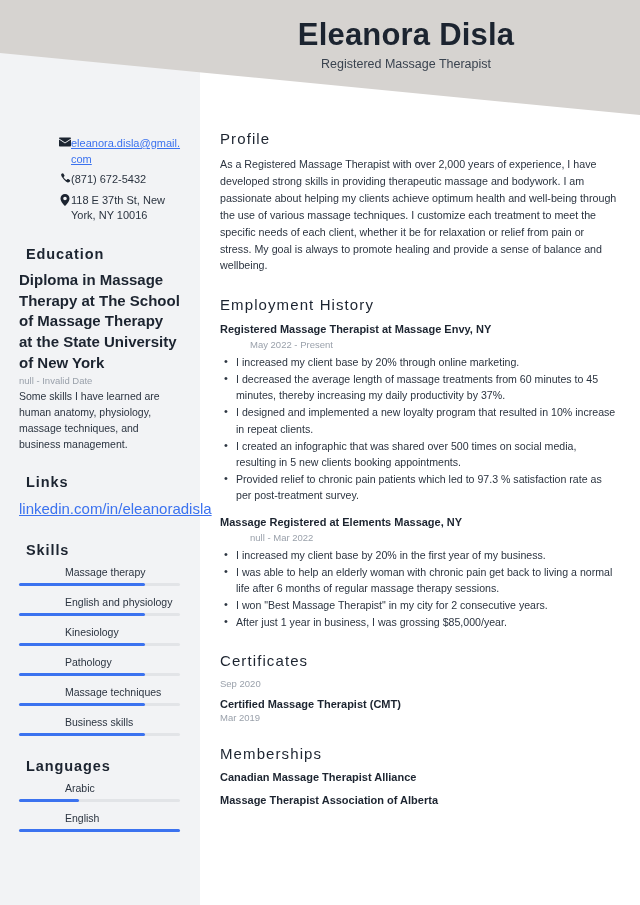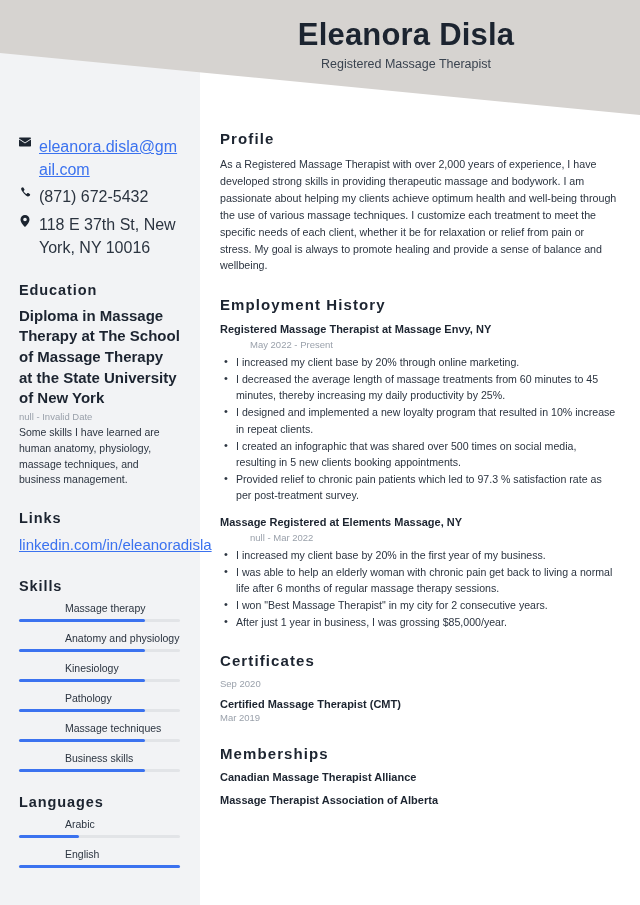--- a/index.html
+++ b/index.html
@@ -60,45 +60,45 @@
     position: absolute;
     left: 0; top: 0;
     width: 200px;
     padding: 136px 20px 0 19px;
     z-index: 5;
   }
 
   .contact-row {
     display: flex;
     align-items: flex-start;
-    gap: 8px;
     margin-bottom: 5px;
-    font-size: 16px;
+    font-size: 11px;
     line-height: 1.42;
     color: #2b3440;
+    margin-left: 40px;
   }
   .contact-ico {
     width: 12px; min-width: 12px;
     padding-top: 1px;
     display: flex; justify-content: center;
     color: #1c2430;
   }
   .contact-ico svg { display:block; }
   .contact-link {
     color: #3b72ef;
     text-decoration: underline;
     word-break: break-all;
   }
 
   .side-h {
     font-size: 14.5px;
     font-weight: 700;
     letter-spacing: .9px;
     color: #1c2430;
-    margin: 22px 0 8px;
+    margin: 22px 7px 8px;
   }
 
   .edu-title {
     font-size: 15px;
     font-weight: 700;
     line-height: 1.38;
     color: #1c2430;
   }
   .edu-date {
     font-size: 9.5px;
@@ -140,21 +140,21 @@
   .main {
     position: absolute;
     left: 200px; top: 0;
     width: 440px;
     padding: 130px 22px 0 20px;
     z-index: 5;
   }
 
   .main-h {
     font-size: 15px;
-    font-weight: 700;
+    font-weight: 400;
     letter-spacing: 1.1px;
     color: #1c2430;
     margin-bottom: 9px;
   }
   .profile-text {
     font-size: 10.7px;
     line-height: 1.58;
     color: #2b3440;
     text-align: left;
   }
@@ -273,21 +273,21 @@
 
     <div class="side-h">Skills</div>
     <div id="skills-list">
         <div class="bar-item">
           <div class="bar-label">Massage therapy</div>
           <div class="bar-track">
             <div class="bar-fill" style="width: 78%;"></div>
           </div>
         </div>
         <div class="bar-item">
-          <div class="bar-label">Anatomy and physiology</div>
+          <div class="bar-label">English and physiology</div>
           <div class="bar-track">
             <div class="bar-fill" style="width: 78%;"></div>
           </div>
         </div>
         <div class="bar-item">
           <div class="bar-label">Kinesiology</div>
           <div class="bar-track">
             <div class="bar-fill" style="width: 78%;"></div>
           </div>
         </div>
@@ -337,21 +337,21 @@
     </div>
 
     <div class="section">
       <div class="main-h">Employment History</div>
       <div id="employment-list">
           <div>
             <div class="job-head">Registered Massage Therapist at Massage Envy, NY</div>
             <div class="job-date">May 2022 - Present</div>
             <ul class="bullets">
               <li>I increased my client base by 20% through online marketing.</li>
-              <li>I decreased the average length of massage treatments from 60 minutes to 45 minutes, thereby increasing my daily productivity by 25%.</li>
+              <li>I decreased the average length of massage treatments from 60 minutes to 45 minutes, thereby increasing my daily productivity by 37%.</li>
               <li>I designed and implemented a new loyalty program that resulted in 10% increase in repeat clients.</li>
               <li>I created an infographic that was shared over 500 times on social media, resulting in 5 new clients booking appointments.</li>
               <li>Provided relief to chronic pain patients which led to 97.3 % satisfaction rate as per post-treatment survey.</li>
             </ul>
           </div>
           <div>
             <div class="job-head">Massage Registered at Elements Massage, NY</div>
             <div class="job-date">null - Mar 2022</div>
             <ul class="bullets">
               <li>I increased my client base by 20% in the first year of my business.</li>

